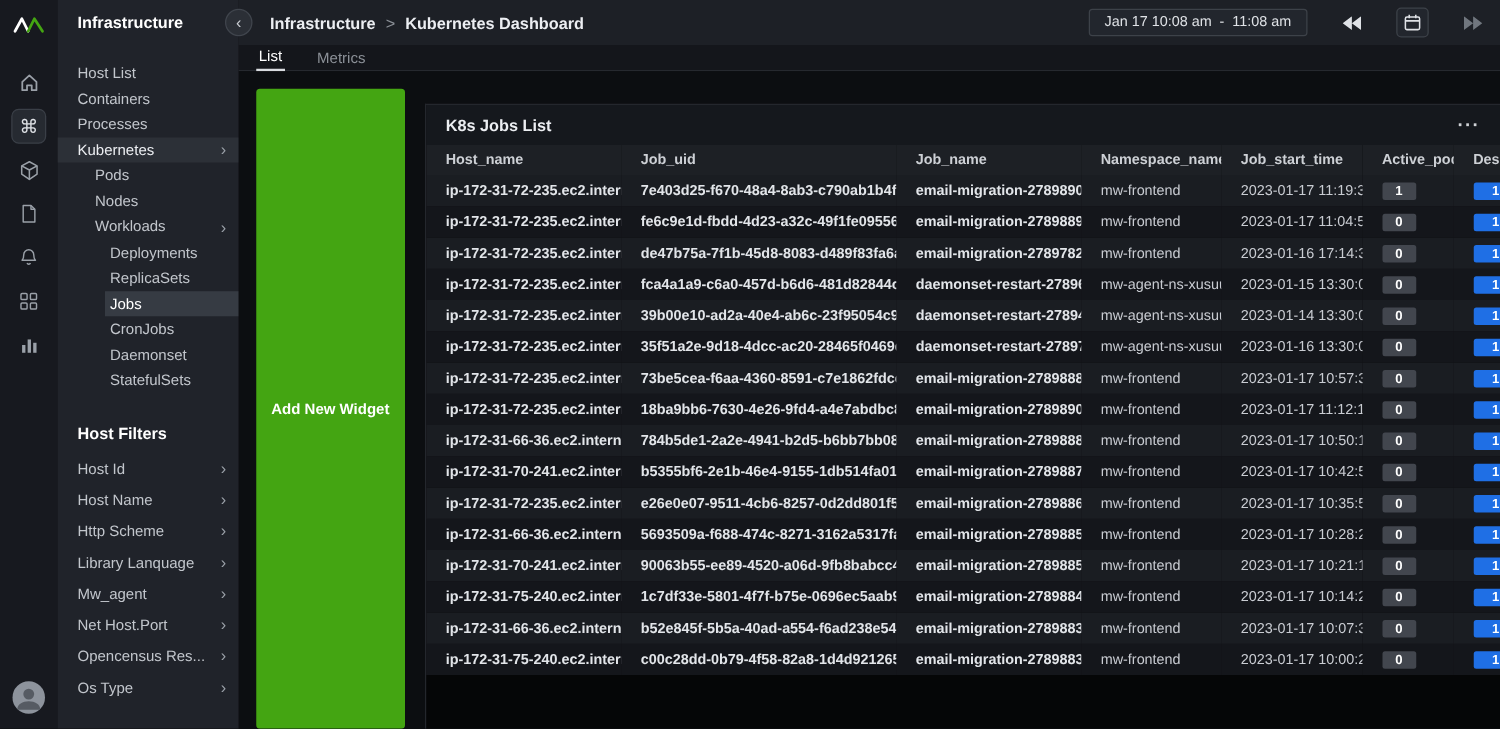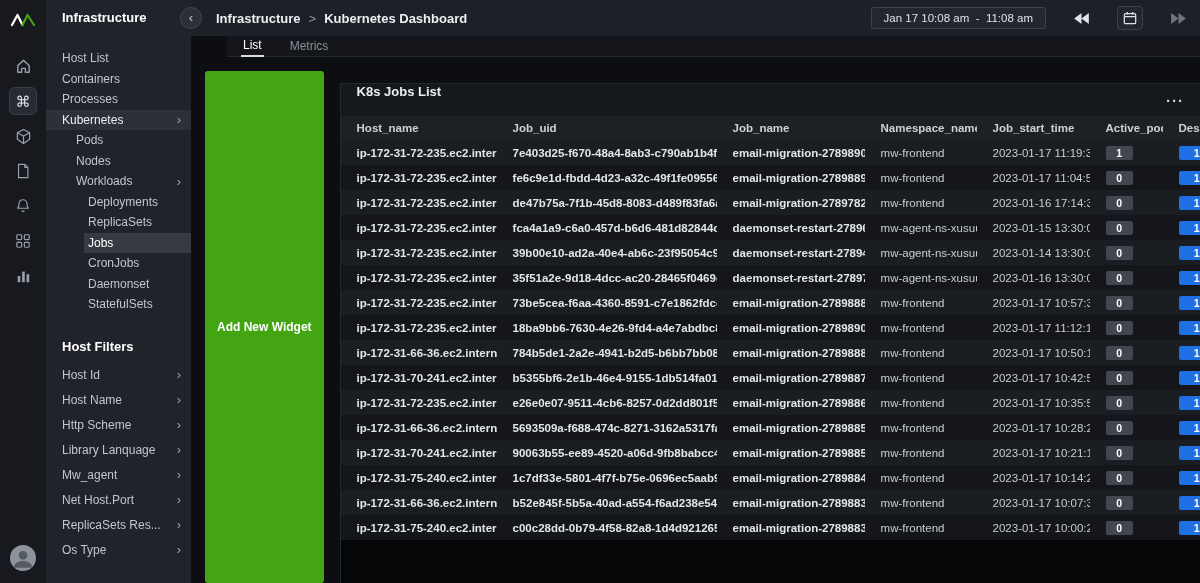--- a/index.html
+++ b/index.html
@@ -52,33 +52,33 @@
   .breadcrumb .sep{color:#8b9097;font-weight:normal;}
   .breadcrumb .crumb{cursor:pointer;}
   .topbar-right{margin-left:auto;display:flex;align-items:center;gap:28px;}
   .time-range{border:1px solid #3d4249;border-radius:3px;padding:4px 12px;font-size:11.5px;
               color:#dfe2e6;background:#22262d;cursor:pointer;white-space:pre;}
   .icon-btn{background:none;border:none;padding:0;display:flex;align-items:center;justify-content:center;cursor:pointer;}
   .icon-btn.cal{width:26px;height:24px;border:1px solid #3d4249;border-radius:4px;background:#22262d;}
   .skip-back{color:#dfe2e6;} .skip-fwd{color:#70767e;}
 
   .tabs{height:21px;background:#14161b;display:flex;align-items:flex-end;padding-left:14px;gap:24px;
-        border-bottom:1px solid var(--border);flex:none;margin-left:36px;}
+        border-bottom:1px solid var(--border);flex:none;}
   .tab{font-size:12px;color:#8b9097;padding:2px 2px 3px;cursor:pointer;}
   .tab.active{color:#fff;border-bottom:2px solid #d9dce0;margin-bottom:-1px;}
 
   .content{flex:1;background:var(--content-bg);padding:14px 0 0 14px;display:flex;min-width:0;}
   .content-toolbar{display:flex;justify-content:flex-end;padding-right:16px;flex:none;}
   .add-widget{background:var(--accent);color:#fff;font-weight:bold;font-size:12px;border:none;
               border-radius:3px;padding:5px 12px;cursor:pointer;}
 
   
   .card{margin-top:12px;flex:1;background:var(--card-bg);border:1px solid #24272d;border-right:none;
         border-bottom:none;display:flex;flex-direction:column;overflow:hidden;min-width:0;}
-  .card-header{height:32px;display:flex;padding:0 16px;background:#15181d;flex:none;}
+  .card-header{height:32px;display:flex;align-items:center;padding:0 16px;background:#15181d;flex:none;}
   .card-title{font-size:13px;font-weight:bold;color:#eceef2;}
   .card-menu{margin-left:auto;color:#cfd2d6;background:none;border:none;font-size:15px;font-weight:bold;
              letter-spacing:1px;cursor:pointer;line-height:1;padding:0;}
   .table-wrap{overflow:hidden;flex:none;}
   table{border-collapse:collapse;table-layout:fixed;width:1030px;}
   thead tr{background:var(--thead-bg);height:24px;}
   th{font-size:11.5px;color:#cdd0d5;text-align:left;padding:0 8px 0 16px;font-weight:bold;
      white-space:nowrap;overflow:hidden;cursor:pointer;}
   tbody tr{height:25px;cursor:pointer;}
   tbody tr:nth-child(odd){background:var(--row-odd);}
@@ -222,21 +222,21 @@
         </div>
         <div class="filter-item">
           <span class="filter-label">Mw_agent</span>
           <span class="chev">›</span>
         </div>
         <div class="filter-item">
           <span class="filter-label">Net Host.Port</span>
           <span class="chev">›</span>
         </div>
         <div class="filter-item">
-          <span class="filter-label">ReplicaSets Res...</span>
+          <span class="filter-label">Opencensus Res...</span>
           <span class="chev">›</span>
         </div>
         <div class="filter-item">
           <span class="filter-label">Os Type</span>
           <span class="chev">›</span>
         </div>
       </div>
   </aside>
 
   <div class="main">

